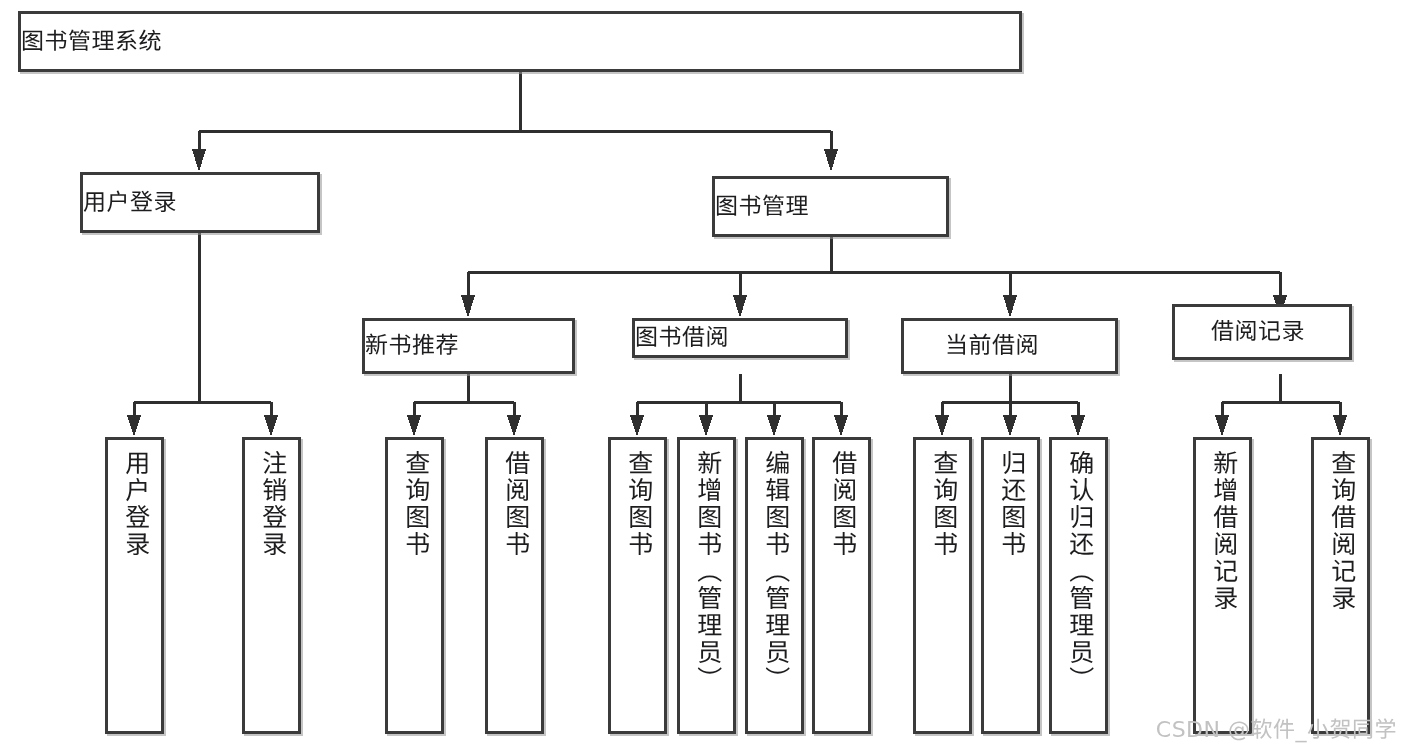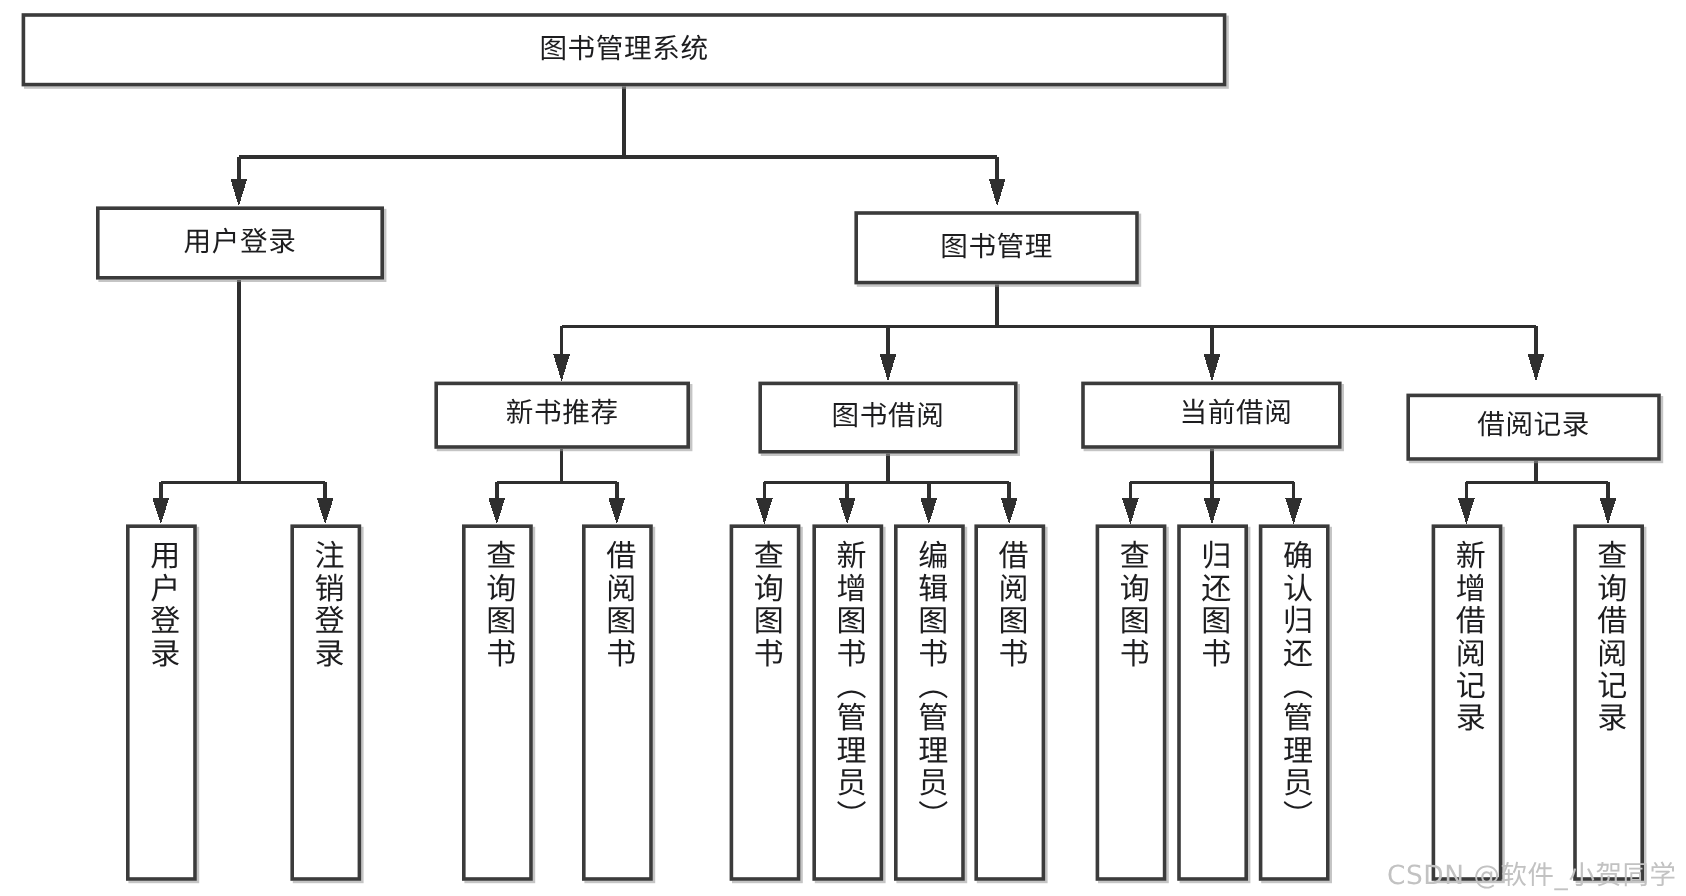--- a/index.html
+++ b/index.html
@@ -26,21 +26,20 @@
     height: 747px;
   }
   .node-box {
     position: absolute;
     box-sizing: border-box;
     background: #ffffff;
     border: 3px solid #3b3b3b;
     box-shadow: 2px 2px 0 0 rgba(150,150,150,0.55);
     display: flex;
     align-items: center;
-    justify-content: center;
     overflow: hidden;
   }
   .node-label {
     color: #1d1d1f;
     text-align: center;
     line-height: 1.18;
     white-space: nowrap;
     letter-spacing: 0.5px;
   }
   .node-box.horizontal .node-label {
@@ -148,27 +147,27 @@
   <div class="node-box horizontal" style="left:80px; top:172px; width:240px; height:61px;">
     <span class="node-label">用户登录</span>
   </div>
   <div class="node-box horizontal" style="left:712px; top:176px; width:237px; height:61px;">
     <span class="node-label">图书管理</span>
   </div>
 
   <div class="node-box horizontal" style="left:362px; top:318px; width:213px; height:56px;">
     <span class="node-label">新书推荐</span>
   </div>
-  <div class="node-box horizontal" style="left:632px; top:318px; width:216px; height:60px;">
+  <div class="node-box horizontal" style="left:632px; top:318px; width:216px; height:40px;">
     <span class="node-label">图书借阅</span>
   </div>
   <div class="node-box horizontal" style="left:901px; top:318px; width:217px; height:56px;padding-left:41px;">
     <span class="node-label">当前借阅</span>
   </div>
-  <div class="node-box horizontal" style="left:1172px; top:328px; width:212px; height:56px;">
+  <div class="node-box horizontal" style="left:1172px; top:304px; width:180px; height:56px;padding-left:36px;">
     <span class="node-label">借阅记录</span>
   </div>
 
   <div class="node-box vertical" style="left:105px; top:437px; width:59px; height:297px;">
     <span class="node-label">用户登录</span>
   </div>
   <div class="node-box vertical" style="left:242px; top:437px; width:59px; height:297px;">
     <span class="node-label">注销登录</span>
   </div>
 

